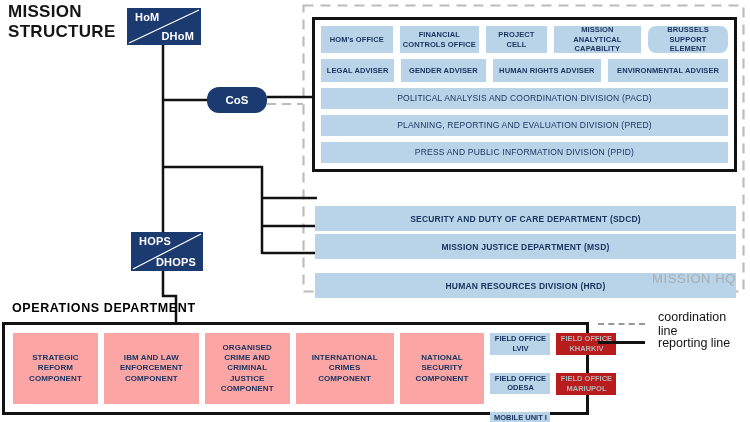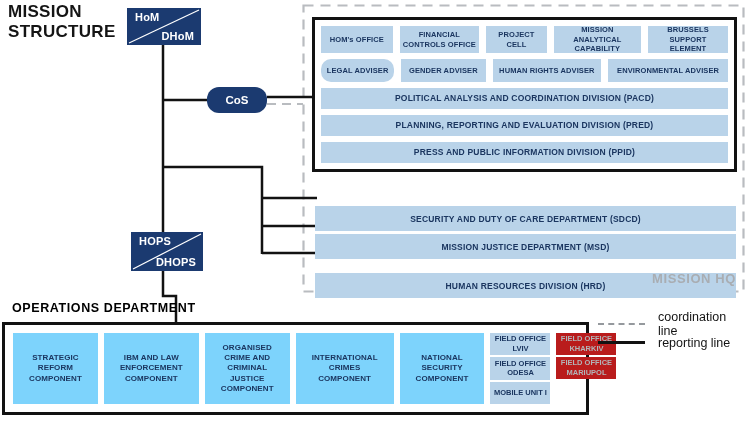--- a/index.html
+++ b/index.html
@@ -32,54 +32,54 @@
     display:flex;flex-direction:column;gap:6px;padding:6px;
   }
   .row{display:flex;gap:7px;}
   #row1{height:27px;}
   #row2{height:25px;}
   .cell{
     background:#b9d3e9;color:#1b3660;font-weight:bold;font-size:7.5px;line-height:1.25;
     display:flex;align-items:center;justify-content:center;text-align:center;
     padding:1px 3px;letter-spacing:.1px;
   }
-  .f186{flex:18.6;} .f208{flex:20.8;} .f155{flex:15.5;} .f230{flex:23;} .f210{flex:21;}
-  .g180{flex:18;border-radius:10px;} .g210{flex:21;} .g275{flex:27.5;} .g305{flex:30.5;}
+  .f186{flex:18.6;} .f208{flex:20.8;} .f155{flex:15.5;} .f230{flex:23;} .f210{flex:21;border-radius:8px;}
+  .g180{flex:18;} .g210{flex:21;} .g275{flex:27.5;} .g305{flex:30.5;}
   .wide{
-    height:23px;background:#b9d3e9;color:#1b3660;font-weight:bold;font-size:8.5px;
+    height:23px;background:#b9d3e9;color:#1b3660;font-weight:normal;font-size:8.5px;
     display:flex;align-items:center;justify-content:center;text-align:center;letter-spacing:.2px;
   }
 
   
   .dept{
     position:absolute;left:315px;width:421px;height:25px;
     background:#b9d3e9;color:#1b3660;font-weight:bold;font-size:8.5px;
     display:flex;align-items:center;justify-content:center;text-align:center;letter-spacing:.2px;margin-top:21px;
   }
 
   #hq-label{
     position:absolute;right:14px;top:271px;
-    font-size:13px;font-weight:bold;color:#a9adb2;letter-spacing:.6px;
+    font-size:13px;font-weight:normal;color:#a9adb2;letter-spacing:.6px;
   }
   #ops-label{
     position:absolute;left:12px;top:301px;
     font-size:12.5px;font-weight:bold;color:#000000;letter-spacing:.6px;
   }
 
   
   #ops{
     position:absolute;left:2px;top:322px;width:587px;height:93px;
     border:3px solid #121212;background:#ffffff;
     display:flex;gap:6px;padding:8px;
   }
   .comp{
-    flex:1;background:#7dd3fc;color:#1b3660;font-weight:bold;font-size:8px;line-height:1.3;
+    flex:1;background:#fca5a5;color:#1b3660;font-weight:bold;font-size:8px;line-height:1.3;
     display:flex;align-items:center;justify-content:center;text-align:center;padding:16px;letter-spacing:.1px;
   }
-  .fo-col{width:60px;flex:none;display:flex;flex-direction:column;gap:2px;}
+  .fo-col{width:60px;flex:none;display:flex;flex-direction:column;gap:18px;}
   .fo{
     flex:1;background:#b9d3e9;color:#1b3660;font-weight:bold;font-size:7.5px;line-height:1.3;
     display:flex;align-items:center;justify-content:center;text-align:center;padding:1px;
   }
   .fo-col.inactive .fo{flex:none;height:22px;background:#b91c1c;color:#b2b5b8;}
 
   
   #legend{position:absolute;left:598px;top:314px;width:150px;}
   .lrow{display:flex;align-items:center;height:19px;}
   .sample{width:47px;flex:none;margin-right:13px;}

